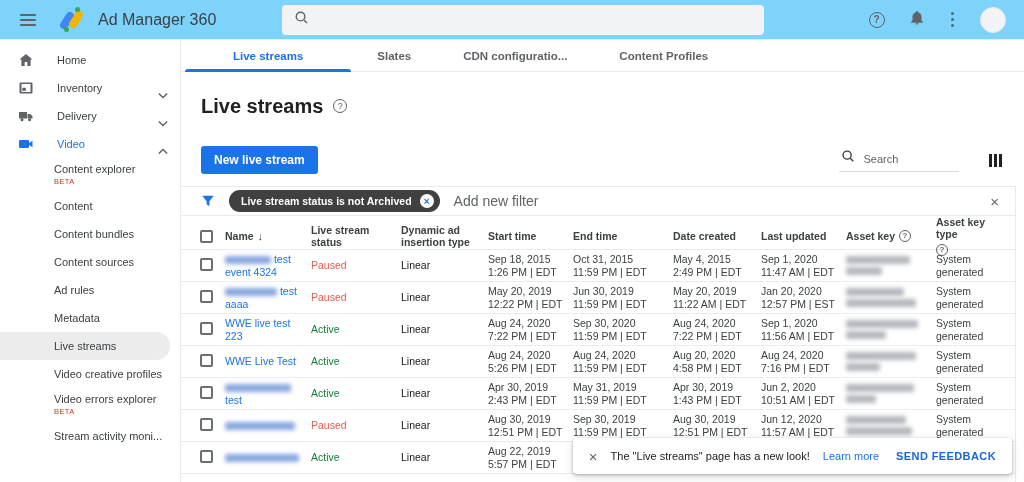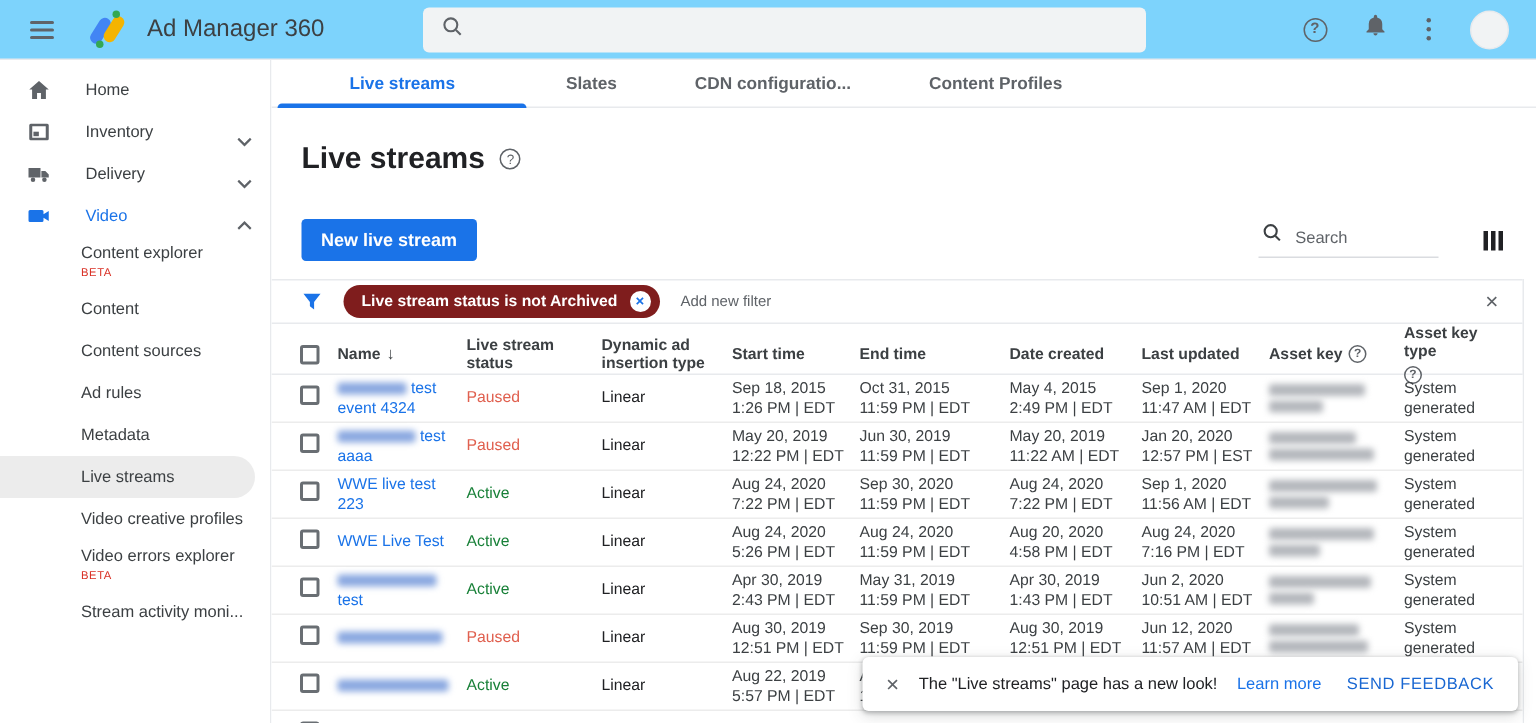--- a/index.html
+++ b/index.html
@@ -66,25 +66,25 @@
   .tsearch{margin-left:auto;display:flex;align-items:flex-end;gap:9px;color:#5f6368;font-size:11px;
            border-bottom:1px solid #dadce0;padding:0 4px 6px 2px;width:120px;cursor:text}
   .tsearch svg{width:14px;height:14px;stroke:#3c4043;flex:none}
   .cols-icon{margin-left:28px;display:flex;gap:1.5px;cursor:pointer;padding:2px}
   .cols-icon i{width:3.5px;height:13px;background:#202124}
   
   .frame{margin-right:8px;border-right:1px solid #e8eaed;margin-top:10px}
   .filterbar{height:30px;border-top:1px solid #e8eaed;border-bottom:1px solid #e8eaed;
              display:flex;align-items:center;padding:0 16px 0 20px;gap:14px}
   .funnel svg{width:14px;height:14px;fill:#1a73e8;display:block}
-  .chip{background:#7f1d1d;color:#fff;font-size:10.5px;font-weight:bold;border-radius:13px;height:22px;
+  .chip{background:#404040;color:#fff;font-size:10.5px;font-weight:bold;border-radius:13px;height:22px;
         display:flex;align-items:center;gap:8px;padding:0 6px 0 12px;cursor:pointer;white-space:nowrap}
   .chip-x{width:14px;height:14px;background:#fff;color:#1a73e8;border-radius:50%;
           display:flex;align-items:center;justify-content:center;font-size:10px;font-weight:bold}
-  .add-filter{color:#5f6368;font-size:10px;cursor:pointer}
+  .add-filter{color:#5f6368;font-size:14px;cursor:pointer}
   .fb-close{margin-left:auto;color:#5f6368;font-size:15px;cursor:pointer;line-height:1}
   .thead,.tr{display:grid;grid-template-columns:25px 86px 90px 87px 85px 100px 88px 85px 90px 1fr;
              padding-left:19px;align-items:center}
   .thead{height:34px;border-bottom:1px solid #e8eaed}
   .th{font-size:10.5px;font-weight:bold;color:#3c4043;line-height:12px;padding-right:10px;
       display:flex;align-items:center;gap:4px;flex-wrap:wrap;cursor:pointer}
   .th .lbl{max-width:100%}
   .sort{font-size:11px;color:#3c4043}
   .th .mini-q{width:12px;height:12px;font-size:8px;border-width:1px}
   .tr{height:32px;border-bottom:1px solid #ececec;font-size:10.5px;background:#fff}
@@ -98,21 +98,21 @@
   .rb-name{background:#8aa8e0;vertical-align:middle;margin:1px 0}
   .rb-key{display:block;background:#b4b7bc;margin:3px 0}
   .c-key div{color:#3c4043}
   
   .snackbar{position:absolute;right:12px;bottom:8px;height:36px;background:#fff;border-radius:4px;
             box-shadow:0 1px 3px rgba(60,64,67,.35),0 3px 10px rgba(60,64,67,.18);
             display:flex;align-items:center;gap:13px;padding:0 16px;font-size:11px;z-index:5;white-space:nowrap}
   .sb-close{color:#5f6368;font-size:15px;cursor:pointer;line-height:1}
   .sb-msg{color:#202124}
   .sb-link{color:#1a73e8;cursor:pointer;text-decoration:none}
-  .sb-action{color:#1967d2;font-weight:normal;letter-spacing:.4px;margin-left:4px;cursor:pointer;text-decoration:none}
+  .sb-action{color:#1967d2;font-weight:bold;letter-spacing:.4px;margin-left:4px;cursor:pointer;text-decoration:none}
 </style>
 </head>
 <body>
 
 <div class="app">
   <header class="appbar">
     <button class="icon-btn">
       <span class="hamburger"><i></i><i></i><i></i></span>
     </button>
     <div class="logo">
@@ -210,20 +210,28 @@
 
     <span class="s-label">
       <span class="s-text">Content</span>
 
     </span>
 
   </div>
           <div class="side-item lvl1">
 
     <span class="s-label">
+      <span class="s-text">Content bundles</span>
+
+    </span>
+
+  </div>
+          <div class="side-item lvl1">
+
+    <span class="s-label">
       <span class="s-text">Content sources</span>
 
     </span>
 
   </div>
           <div class="side-item lvl1">
 
     <span class="s-label">
       <span class="s-text">Ad rules</span>
 

